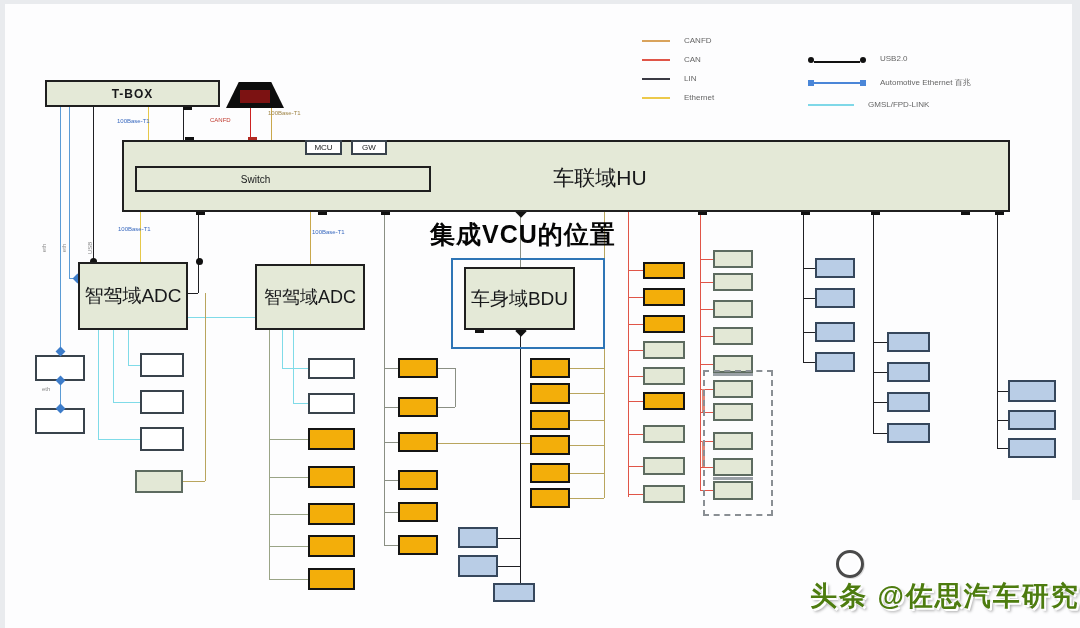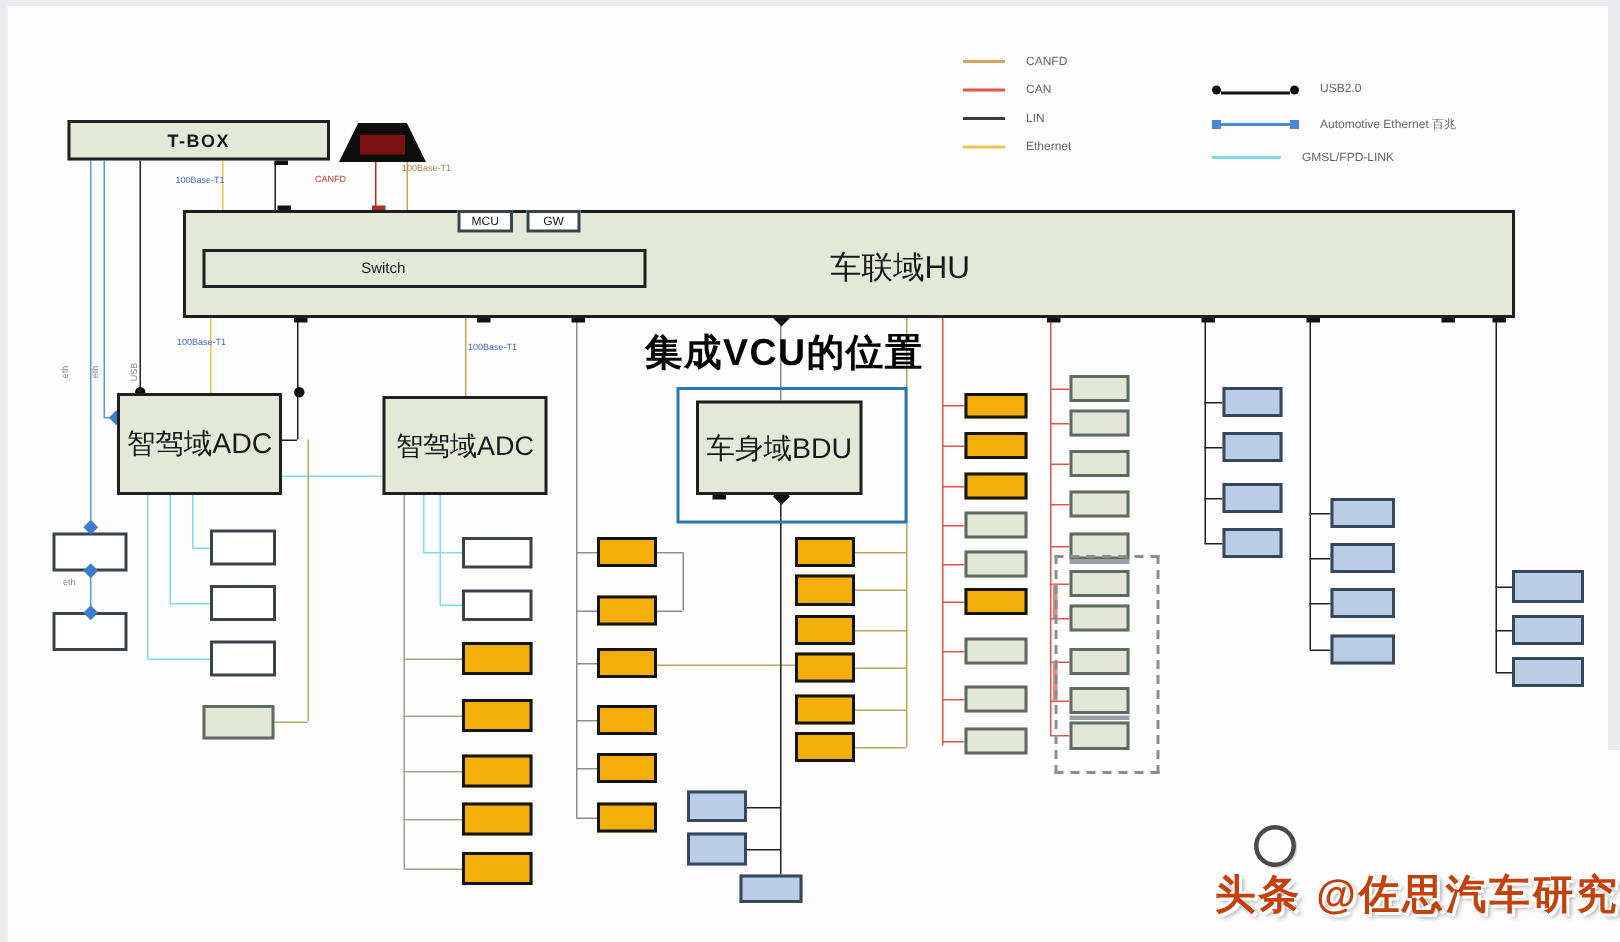--- a/index.html
+++ b/index.html
@@ -24,21 +24,21 @@
   .legline{height:2px;display:inline-block;position:relative;}
   .legcap{width:6px;height:6px;display:inline-block;}
   .legtext{font-size:8px;color:#666;margin-left:14px;}
   
   #antenna{position:absolute;left:226px;top:82px;width:58px;height:26px;background:#0d0d0d;
            clip-path:polygon(22% 0,78% 0,100% 100%,0 100%);}
   #antenna-inner{position:absolute;left:240px;top:90px;width:30px;height:13px;background:#7c1212;}
   
   #wm-ghost{position:absolute;left:880px;top:548px;font-size:25px;font-weight:bold;color:#f6f6f6;
             text-shadow:-1px -1px 0 #b5b5b5,1px 1px 0 #dcdcdc;letter-spacing:2px;}
-  #wm-main{position:absolute;left:810px;top:578px;font-size:27px;font-weight:bold;color:#c2410c;
+  #wm-main{position:absolute;left:810px;top:578px;font-size:27px;font-weight:bold;color:#4d7c0f;
            text-shadow:2px 2px 0 #ffffff,-1px -1px 0 #ffffff,3px 3px 3px rgba(0,0,0,.35);
            letter-spacing:2px;}
   #wm-logo{position:absolute;left:836px;top:550px;width:22px;height:22px;border:3px solid #4a4a4a;
            border-radius:50%;box-shadow:inset 0 0 0 2px #fff,1px 1px 0 #ddd;}
   #vbu-highlight{position:absolute;border:2px solid #2e75b6;background:transparent;}
   #dashedrect{position:absolute;border:2px dashed #8a8f94;background:transparent;}
 </style>
 </head>
 <body>
 

